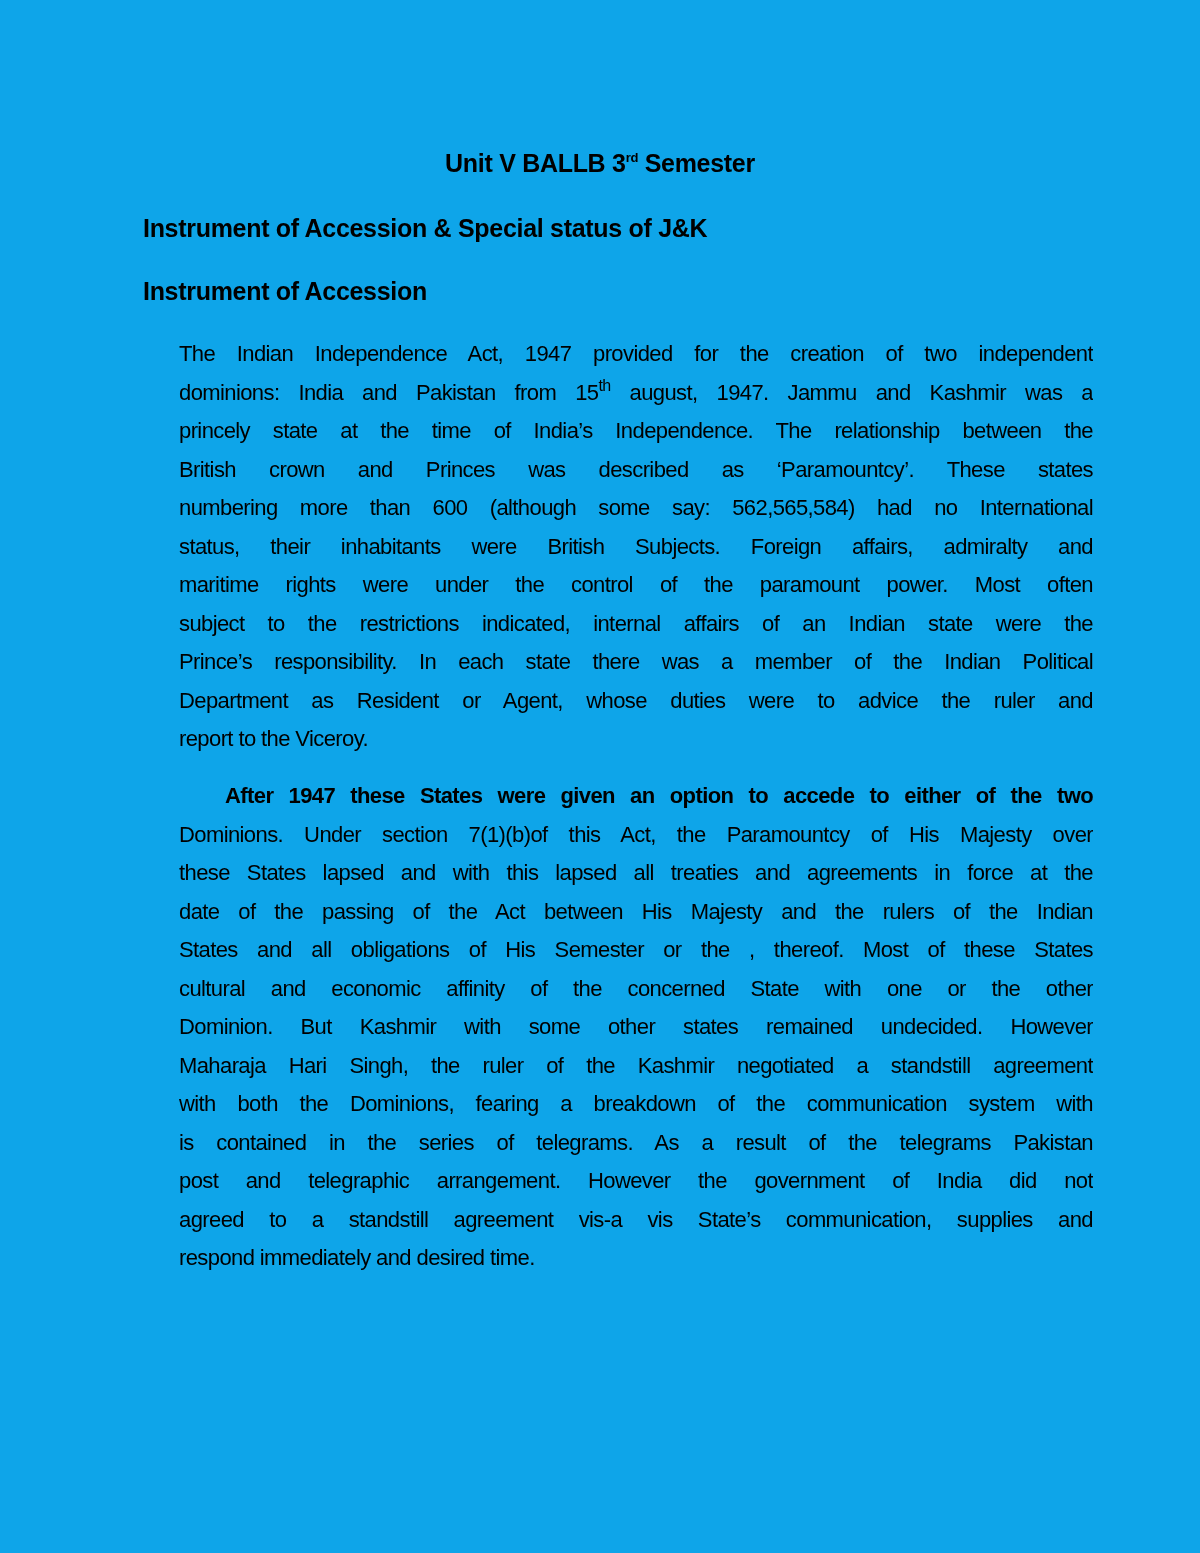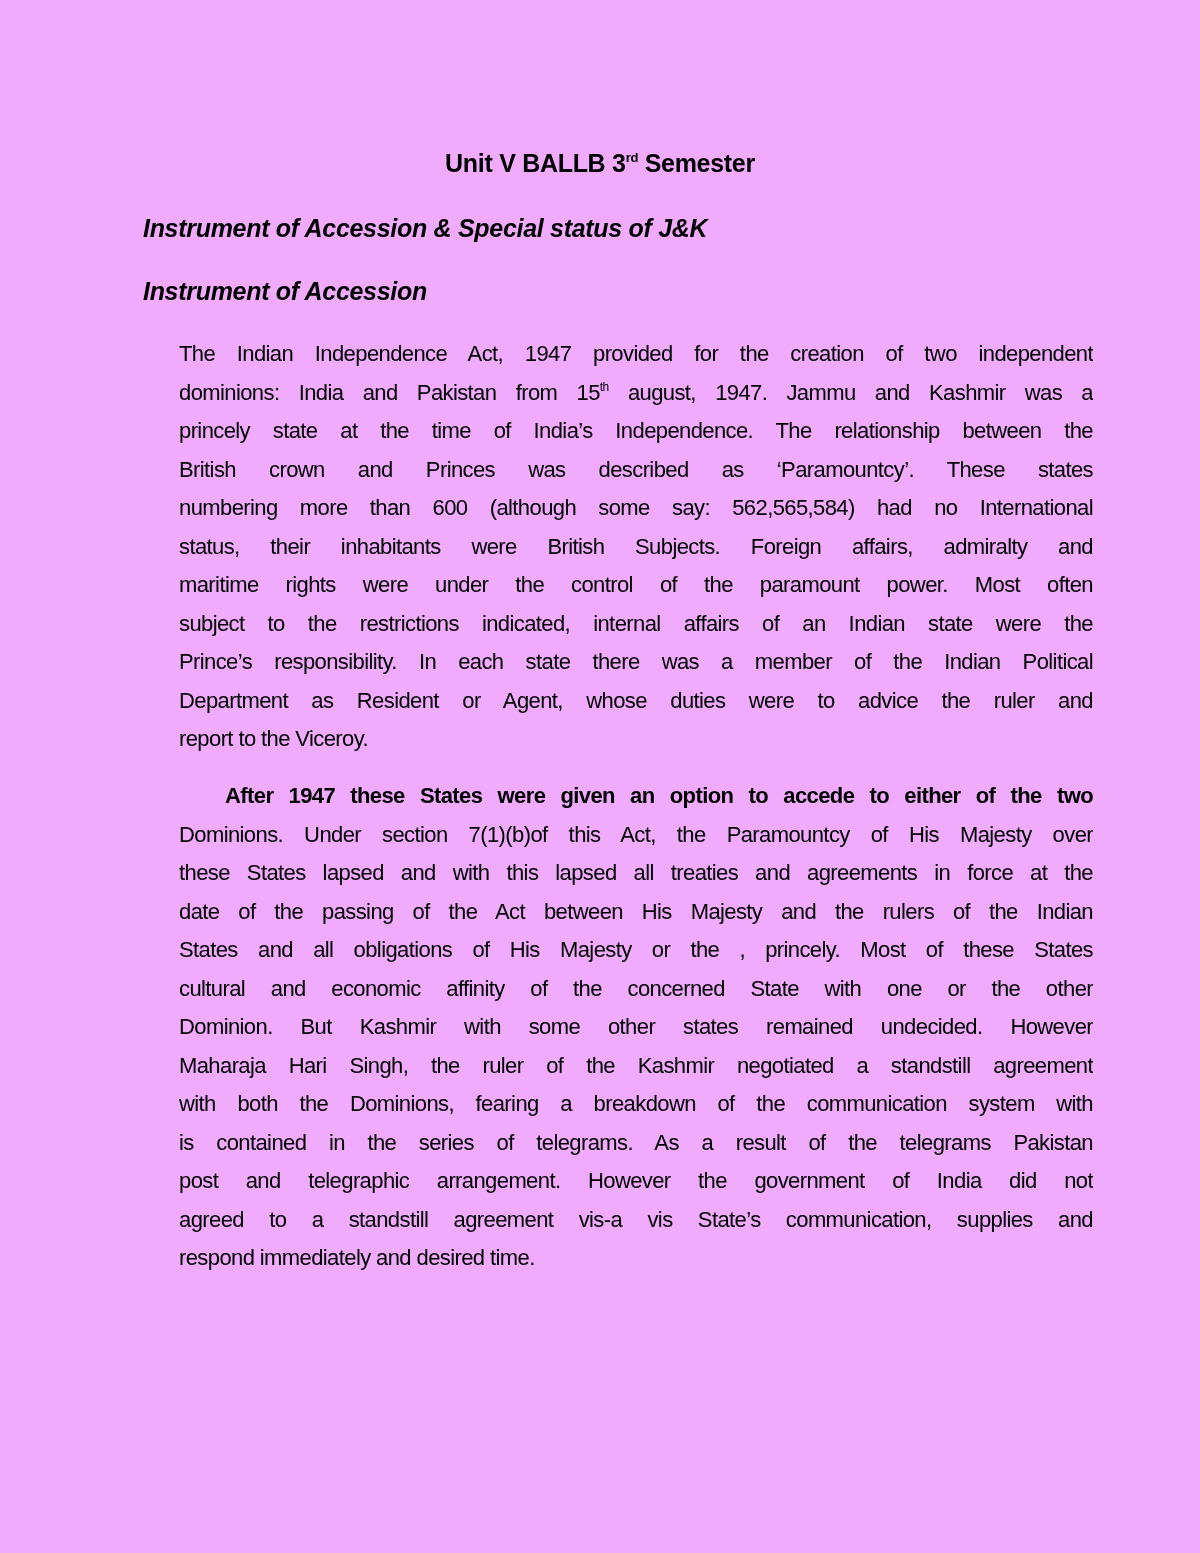--- a/index.html
+++ b/index.html
@@ -13,21 +13,21 @@
     position: relative;
     overflow: hidden;
     font-family: "Liberation Sans", "DejaVu Sans", sans-serif;
     color: #000000;
   }
   .page {
     position: absolute;
     left: 0; top: 0;
     width: 1200px;
     height: 1553px;
-    background: #f0abfc;
+    background: #0ea5e9;
   }
   .title {
     position: absolute;
     top: 145px;
     left: 0;
     width: 1200px;
     text-align: center;
     font-weight: bold;
     font-size: 25px;
     line-height: 36px;
@@ -39,21 +39,20 @@
     line-height: 0;
   }
   .heading {
     position: absolute;
     left: 143px;
     font-weight: bold;
     font-size: 25px;
     line-height: 36px;
     letter-spacing: -0.3px;
     white-space: nowrap;
-    font-style: italic;
   }
   .h1 { top: 210px; }
   .h2 { top: 273px; }
   .para {
     position: absolute;
     left: 143px;
     width: 914px;
     margin-left: 36px;
   }
   .p1 { top: 335px; }
@@ -71,21 +70,21 @@
     overflow: hidden;
   }
   .line.last {
     text-align-last: left;
   }
   .line.indent {
     padding-left: 46px;
     font-weight: bold;
   }
   .line sup {
-    font-size: 12px;
+    font-size: 16px;
     vertical-align: 9px;
     line-height: 0;
   }
 </style>
 </head>
 <body>
 
 <div class="page">
 
   <div class="title"><span>Unit V BALLB 3</span><sup>rd</sup><span> Semester</span></div>
@@ -106,21 +105,21 @@
     <span class="line">Prince’s responsibility. In each state there was a member of the Indian Political</span>
     <span class="line">Department as Resident or Agent, whose duties were to advice the ruler and</span>
     <span class="line last">report to the Viceroy.</span>
   </div>
 
   <div class="para p2">
     <span class="line indent">After 1947 these States were given an option to accede to either of the two</span>
     <span class="line">Dominions. Under section 7(1)(b)of this Act, the Paramountcy of His Majesty over</span>
     <span class="line">these States lapsed and with this lapsed all treaties and agreements in force at the</span>
     <span class="line">date of the passing of the Act between His Majesty and the rulers of the Indian</span>
-    <span class="line">States and all obligations of His Majesty or the , princely. Most of these States</span>
+    <span class="line">States and all obligations of His Semester or the , thereof. Most of these States</span>
     <span class="line">cultural and economic affinity of the concerned State with one or the other</span>
     <span class="line">Dominion. But Kashmir with some other states remained undecided. However</span>
     <span class="line">Maharaja Hari Singh, the ruler of the Kashmir negotiated a standstill agreement</span>
     <span class="line">with both the Dominions, fearing a breakdown of the communication system with</span>
     <span class="line">is contained in the series of telegrams. As a result of the telegrams Pakistan</span>
     <span class="line">post and telegraphic arrangement. However the government of India did not</span>
     <span class="line">agreed to a standstill agreement vis-a vis State’s communication, supplies and</span>
     <span class="line last">respond immediately and desired time.</span>
   </div>
 

